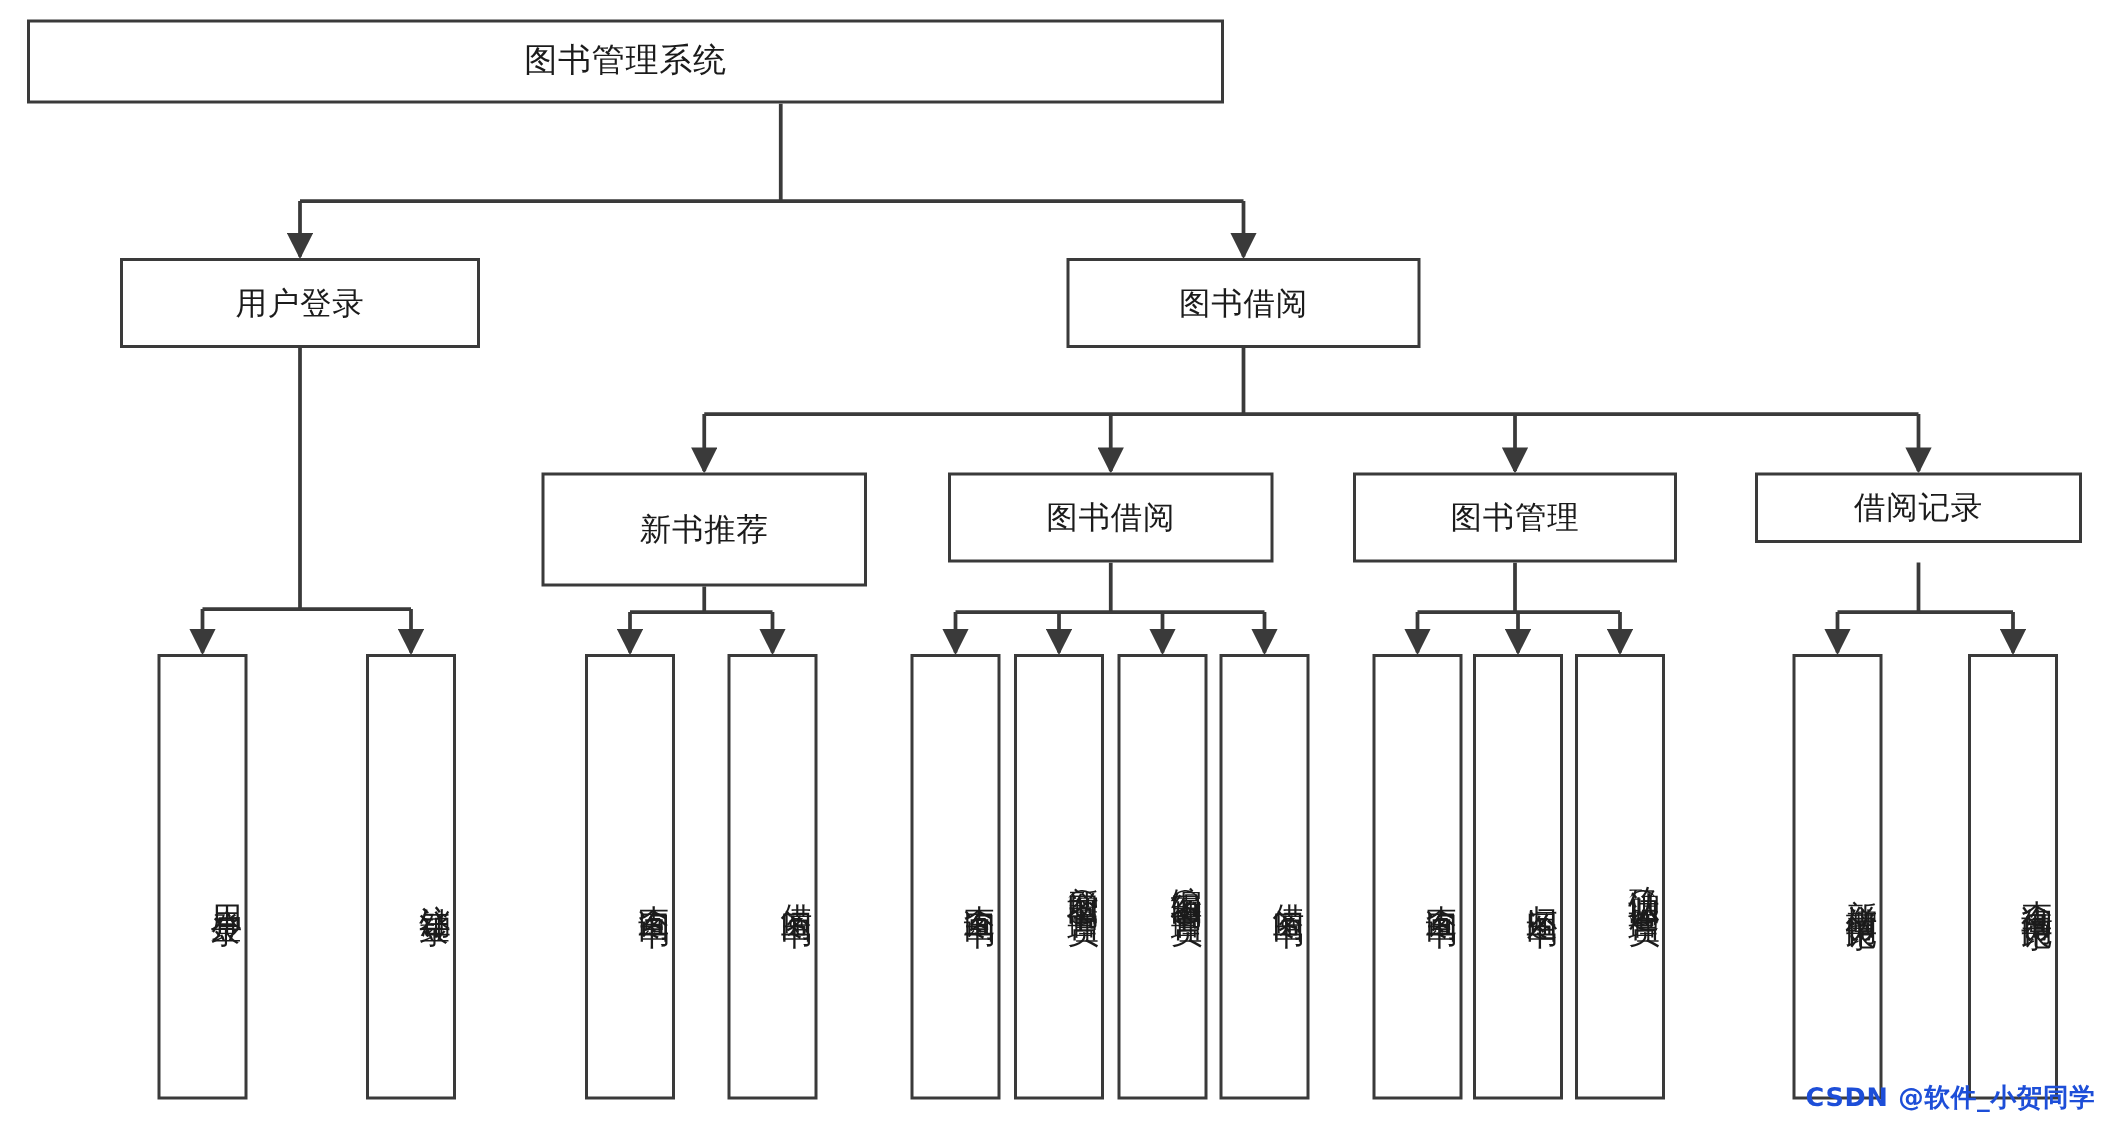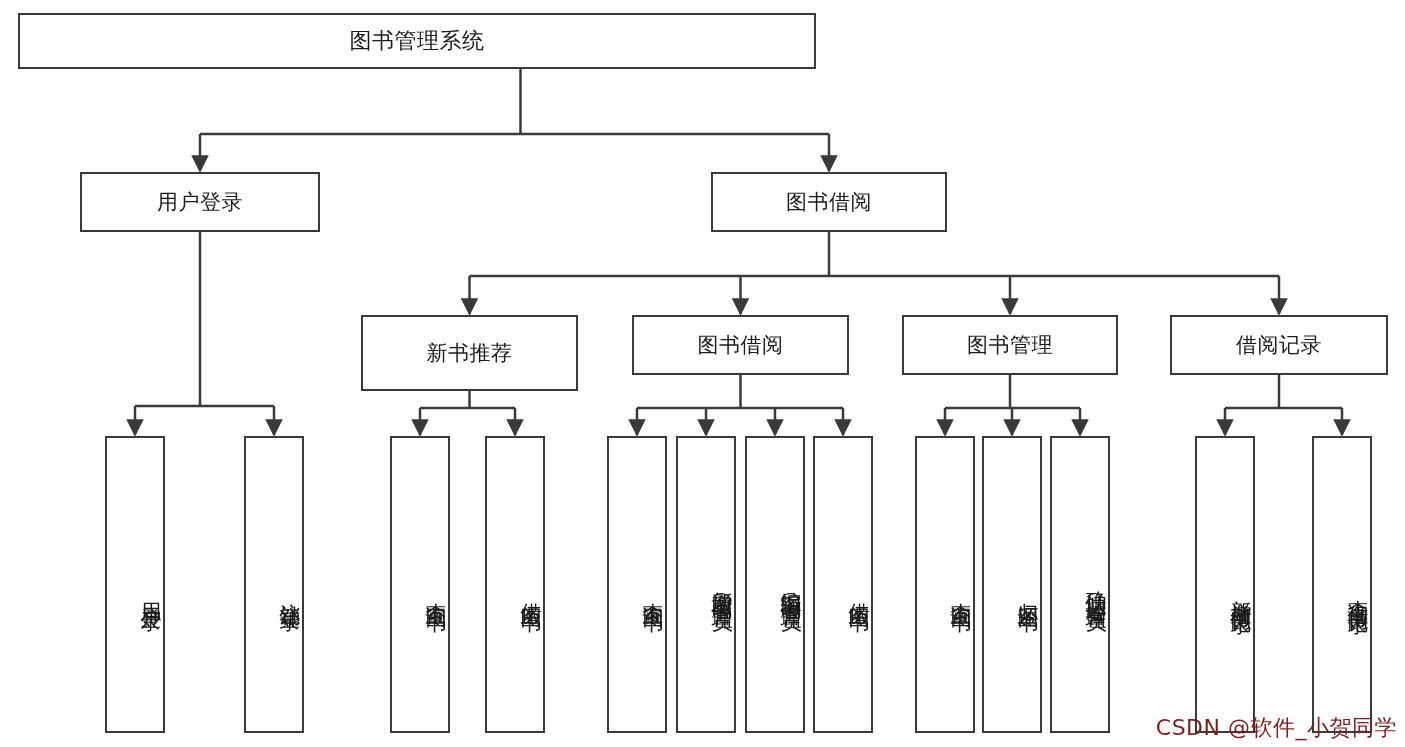--- a/index.html
+++ b/index.html
@@ -52,24 +52,25 @@
   .node.vert.deep {
     padding-top: 6px;
   }
   .node.root {
     font-size: 22px;
   }
   .watermark {
     position: absolute;
     right: 8px;
     bottom: 4px;
-    font-size: 22px;
-    color: #7f1d1d;
+    font-size: 17px;
+    color: #1d4ed8;
     letter-spacing: 0.5px;
     white-space: nowrap;
+    font-weight: bold;
   }
 </style>
 </head>
 <body>
 
 <div id="canvas">
   <svg id="edges">
       <defs>
         <marker id="arrow" viewBox="0 0 10 10" refX="9" refY="5" markerWidth="7" markerHeight="7" orient="auto-start-reverse">
           <path d="M 0 0 L 10 5 L 0 10 z" fill="#3a3a3a"></path>
@@ -121,21 +122,21 @@
       </div>
       <div class="node horiz" style="left: 361px; top: 315px; width: 217px; height: 76px; border-color: rgb(58, 58, 58);">
         <span>新书推荐</span>
       </div>
       <div class="node horiz" style="left: 632px; top: 315px; width: 217px; height: 60px; border-color: rgb(58, 58, 58);">
         <span>图书借阅</span>
       </div>
       <div class="node horiz" style="left: 902px; top: 315px; width: 216px; height: 60px; border-color: rgb(58, 58, 58);">
         <span>图书管理</span>
       </div>
-      <div class="node horiz" style="left: 1170px; top: 315px; width: 218px; height: 60px; border-color: rgb(58, 58, 58);">
+      <div class="node horiz" style="left: 1170px; top: 315px; width: 218px; height: 47px; border-color: rgb(58, 58, 58);">
         <span>借阅记录</span>
       </div>
       <div class="node vert" style="left: 105px; top: 436px; width: 60px; height: 297px; border-color: rgb(58, 58, 58);">
         <span>用户登录</span>
       </div>
       <div class="node vert" style="left: 244px; top: 436px; width: 60px; height: 297px; border-color: rgb(58, 58, 58);">
         <span>注销登录</span>
       </div>
       <div class="node vert" style="left: 390px; top: 436px; width: 60px; height: 297px; border-color: rgb(58, 58, 58);">
         <span>查询图书</span>

